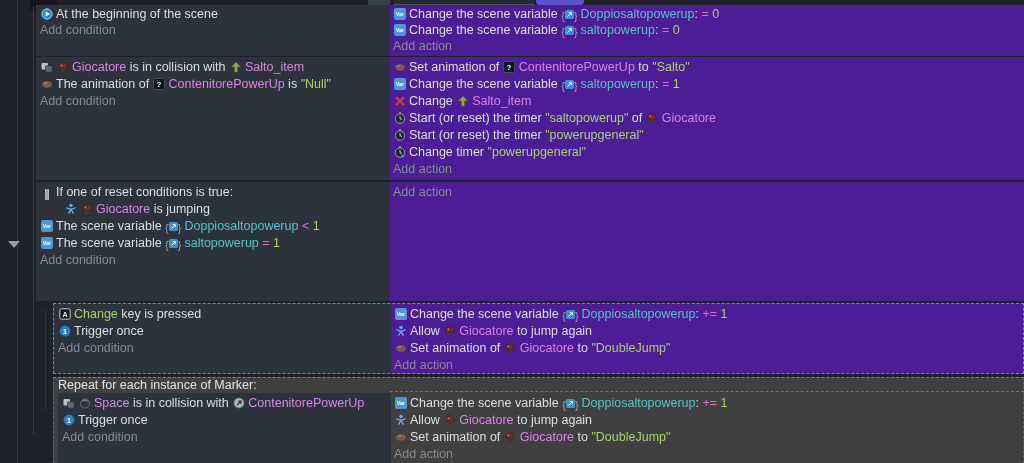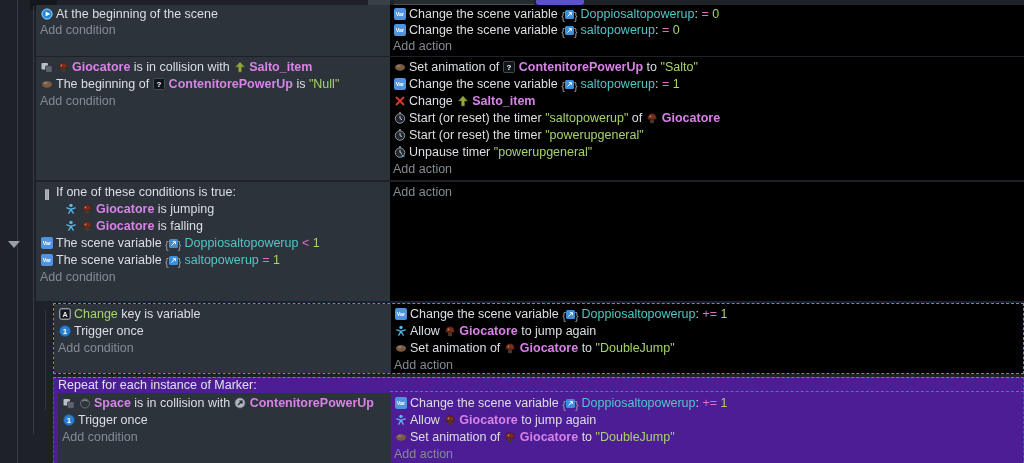--- a/index.html
+++ b/index.html
@@ -12,45 +12,45 @@
   }
   .canvas{position:absolute;inset:0}
   .vline{position:absolute;width:1px;background:#363c45}
   .caret{position:absolute;width:0;height:0;border-left:6px solid transparent;
          border-right:6px solid transparent;border-top:7px solid #98a0a8;cursor:pointer}
   .fragA{position:absolute;left:30px;top:0;width:27px;height:10px;background:#14171c}
   .fragB{position:absolute;left:368px;top:0;width:22px;height:5px;background:#3a4047}
   .fragC{position:absolute;left:394px;top:0;width:140px;height:4px;background:#262b32;border-bottom:1px solid #4a515a}
   .fragD{position:absolute;left:536px;top:0;width:48px;height:5px;background:#5b51c9;border-radius:0 0 3px 3px}
 
-  .event{position:absolute;display:flex;overflow:hidden;background:#000000;box-sizing:border-box}
+  .event{position:absolute;display:flex;overflow:hidden;background:#4c1d95;box-sizing:border-box}
   .cond{background:#2d333b;flex:0 0 auto;padding-top:2px;overflow:hidden}
   .act{flex:1 1 auto;padding-top:2px;overflow:hidden}
   .row{height:17px;line-height:17px;white-space:nowrap;padding-left:4px;color:#dcdfe3;cursor:default}
   .act .row{padding-left:3px}
   .row.ind{padding-left:28px}
   .row.link{color:#858b94}
   .compact .row{height:16px;line-height:16px}
   .compact .cond,.compact .act{padding-top:1px}
 
   .tp{color:#dcdfe3}
-  .to{color:#d783e6;font-weight:bold}
+  .to{color:#d783e6;font-weight:normal}
   .tg{color:#a5d46a}
   .tv{color:#52c5c5}
   .tops{color:#e06ec2}
   .tn{color:#a5d46a}
 
   .ic{display:inline-block;width:13px;height:12px;margin-right:3px;vertical-align:-2px;text-align:center}
   .ic svg{display:inline-block;vertical-align:top}
   .icw{width:auto}
   .vbb{color:#98a0a8;font-size:11px}
   .oric{color:#e8ebee;font-weight:bold;font-size:11px;letter-spacing:-1px}
 
   .sel{border:1px dashed #2f9fd6}
-  .ev-repeat{display:block;background:#4c1d95;border-top:1px dashed #2f9fd6;border-left:1px dashed rgba(47,159,214,.45);border-right:1px dashed rgba(47,159,214,.45)}
+  .ev-repeat{display:block;background:#404040;border-top:1px dashed #2f9fd6;border-left:1px dashed rgba(47,159,214,.45);border-right:1px dashed rgba(47,159,214,.45)}
   .ev-header{height:15px;line-height:15px;padding-left:4px;color:#dfe3e7;white-space:nowrap}
   .ev-inner{position:absolute;top:15px;left:4px;right:0;bottom:0;display:flex}
   .ev-inner .cond{width:333px}
   .dash-a{position:absolute;left:390px;top:391px;width:634px;height:0;border-top:1px dashed rgba(47,159,214,.75)}
 </style>
 </head>
 <body>
 
 <div class="canvas">
 
@@ -100,21 +100,21 @@
             </svg></span><span class="ic"><svg width="12" height="12" viewBox="0 0 12 12">
               <path d="M1.8 7.2 Q1.8 1.8 6 1.8 Q10.2 1.8 10.2 7.2 Z" fill="#7c2d1e" stroke="#3c1a12" stroke-width="0.6"></path>
               <rect x="4" y="7.2" width="4" height="4" rx="1" fill="#4a372b"></rect>
               <circle cx="4.4" cy="4.4" r="0.8" fill="#c88a6a"></circle>
             </svg></span><span class="to">Giocatore</span><span class="tp"> is in collision with </span><span class="ic"><svg width="12" height="12" viewBox="0 0 12 12">
               <path d="M6 1 L10.5 6 L7.5 6 L7.5 11 L4.5 11 L4.5 6 L1.5 6 Z" fill="#97a53e" stroke="#5c6a22" stroke-width="0.6"></path>
             </svg></span><span class="to">Salto_item</span></div>
         <div class="row"><span class="ic"><svg width="12" height="12" viewBox="0 0 12 12">
               <ellipse cx="6" cy="6.3" rx="5" ry="3.4" fill="#7a5a44"></ellipse>
               <ellipse cx="4.6" cy="5.2" rx="2" ry="1.1" fill="#9a7a5e"></ellipse>
-            </svg></span><span class="tp">The beginning of </span><span class="ic"><svg width="12" height="12" viewBox="0 0 12 12">
+            </svg></span><span class="tp">The animation of </span><span class="ic"><svg width="12" height="12" viewBox="0 0 12 12">
               <rect x="0.5" y="0.5" width="11" height="11" rx="1" fill="#10151c" stroke="#4a525c" stroke-width="0.9"></rect>
               <text x="6" y="9" font-size="8" font-weight="bold" fill="#fff" text-anchor="middle" font-family="sans-serif">?</text>
             </svg></span><span class="to">ContenitorePowerUp</span><span class="tp"> is </span><span class="tg">"Null"</span></div>
         <div class="row link">Add condition</div>
       </div>
     <div class="act">
         <div class="row"><span class="ic"><svg width="12" height="12" viewBox="0 0 12 12">
               <ellipse cx="6" cy="6.3" rx="5" ry="3.4" fill="#7a5a44"></ellipse>
               <ellipse cx="4.6" cy="5.2" rx="2" ry="1.1" fill="#9a7a5e"></ellipse>
             </svg></span><span class="tp">Set animation of </span><span class="ic"><svg width="12" height="12" viewBox="0 0 12 12">
@@ -145,52 +145,40 @@
         <div class="row"><span class="ic"><svg width="12" height="12" viewBox="0 0 12 12">
               <rect x="4.9" y="0.2" width="2.2" height="1.6" rx="0.4" fill="#98a0a8"></rect>
               <circle cx="6" cy="6.6" r="4.7" fill="#23282e" stroke="#98a0a8" stroke-width="0.9"></circle>
               <path d="M6 6.6 L6 3.9 M6 6.6 L8 7.6" stroke="#d5dade" stroke-width="0.9"></path>
             </svg></span><span class="tp">Start (or reset) the timer </span><span class="tg">"powerupgeneral"</span></div>
         <div class="row"><span class="ic"><svg width="12" height="12" viewBox="0 0 12 12">
               <rect x="4.9" y="0.2" width="2.2" height="1.6" rx="0.4" fill="#98a0a8"></rect>
               <circle cx="6" cy="6.6" r="4.7" fill="#23282e" stroke="#98a0a8" stroke-width="0.9"></circle>
               <path d="M6 6.6 L6 3.9 M6 6.6 L8 7.6" stroke="#d5dade" stroke-width="0.9"></path>
               <path d="M7.4 8.2 L11.2 9.9 L8.1 11.6 Z" fill="#4fa3e0"></path>
-            </svg></span><span class="tp">Unpause timer </span><span class="tg">"powerupgeneral"</span></div>
+            </svg></span><span class="tp">Change timer </span><span class="tg">"powerupgeneral"</span></div>
         <div class="row link">Add action</div>
       </div>
   </div>
 
   <div class="event" id="ev2" style="left:36px;top:182px;width:988px;height:119px">
     <div class="cond" style="width:354px">
-        <div class="row"><span class="ic"><span class="oric">∥</span></span><span class="tp">If one of these conditions is true:</span></div>
+        <div class="row"><span class="ic"><span class="oric">∥</span></span><span class="tp">If one of reset conditions is true:</span></div>
         <div class="row ind"><span class="ic"><svg width="12" height="12" viewBox="0 0 12 12">
               <circle cx="6" cy="2.4" r="1.7" fill="#58b8ea"></circle>
               <g stroke="#58b8ea" stroke-width="1.3" fill="none" stroke-linecap="round">
                 <path d="M1.8 4.8 L6 6.4 L10.2 4.8"></path>
                 <path d="M6 6.4 L3.8 10.2"></path>
                 <path d="M6 6.4 L8.2 10.2"></path>
               </g>
             </svg></span><span class="ic"><svg width="12" height="12" viewBox="0 0 12 12">
               <path d="M1.8 7.2 Q1.8 1.8 6 1.8 Q10.2 1.8 10.2 7.2 Z" fill="#7c2d1e" stroke="#3c1a12" stroke-width="0.6"></path>
               <rect x="4" y="7.2" width="4" height="4" rx="1" fill="#4a372b"></rect>
               <circle cx="4.4" cy="4.4" r="0.8" fill="#c88a6a"></circle>
             </svg></span><span class="to">Giocatore</span><span class="tp"> is jumping</span></div>
-        <div class="row ind"><span class="ic"><svg width="12" height="12" viewBox="0 0 12 12">
-              <circle cx="6" cy="2.4" r="1.7" fill="#58b8ea"></circle>
-              <g stroke="#58b8ea" stroke-width="1.3" fill="none" stroke-linecap="round">
-                <path d="M1.8 4.8 L6 6.4 L10.2 4.8"></path>
-                <path d="M6 6.4 L3.8 10.2"></path>
-                <path d="M6 6.4 L8.2 10.2"></path>
-              </g>
-            </svg></span><span class="ic"><svg width="12" height="12" viewBox="0 0 12 12">
-              <path d="M1.8 7.2 Q1.8 1.8 6 1.8 Q10.2 1.8 10.2 7.2 Z" fill="#7c2d1e" stroke="#3c1a12" stroke-width="0.6"></path>
-              <rect x="4" y="7.2" width="4" height="4" rx="1" fill="#4a372b"></rect>
-              <circle cx="4.4" cy="4.4" r="0.8" fill="#c88a6a"></circle>
-            </svg></span><span class="to">Giocatore</span><span class="tp"> is falling</span></div>
         <div class="row"><span class="ic"><svg width="12" height="12" viewBox="0 0 12 12">
               <rect width="12" height="12" rx="2" fill="#4f94dd"></rect>
               <text x="6" y="8.4" font-size="5.4" fill="#fff" text-anchor="middle" font-family="sans-serif" font-weight="bold">Var</text>
             </svg></span><span class="tp">The scene variable </span><span class="ic icw"><span class="vbb">{</span><svg width="9" height="9" viewBox="0 0 9 9" style="vertical-align:1px">
               <rect width="9" height="9" rx="1.5" fill="#3d8fd8"></rect>
               <path d="M2.5 6.5 L6.3 2.7 M3.8 2.7 H6.3 V5.2" stroke="#fff" stroke-width="1" fill="none"></path>
             </svg><span class="vbb">}</span></span><span class="tv">Doppiosaltopowerup</span><span class="tp"> </span><span class="tops">&lt;</span><span class="tn"> 1</span></div>
         <div class="row"><span class="ic"><svg width="12" height="12" viewBox="0 0 12 12">
               <rect width="12" height="12" rx="2" fill="#4f94dd"></rect>
               <text x="6" y="8.4" font-size="5.4" fill="#fff" text-anchor="middle" font-family="sans-serif" font-weight="bold">Var</text>
@@ -203,21 +191,21 @@
     <div class="act">
         <div class="row link">Add action</div>
       </div>
   </div>
 
   <div class="event sel" id="ev3" style="left:53px;top:303px;width:971px;height:71px">
     <div class="cond" style="width:337px">
         <div class="row"><span class="ic"><svg width="12" height="12" viewBox="0 0 12 12">
               <rect x="0.8" y="0.8" width="10.4" height="10.4" rx="1.5" fill="#14181d" stroke="#c2c9d0" stroke-width="1"></rect>
               <text x="6" y="8.9" font-size="7.2" font-weight="bold" fill="#e8ecf0" text-anchor="middle" font-family="sans-serif">A</text>
-            </svg></span><span class="tg">Change</span><span class="tp"> key is variable</span></div>
+            </svg></span><span class="tg">Change</span><span class="tp"> key is pressed</span></div>
         <div class="row"><span class="ic"><svg width="12" height="12" viewBox="0 0 12 12">
               <circle cx="6" cy="6" r="5.5" fill="#2b7fd0" stroke="#0f4f8e" stroke-width="0.8"></circle>
               <text x="6" y="8.9" font-size="8" font-weight="bold" fill="#fff" text-anchor="middle" font-family="sans-serif">1</text>
             </svg></span><span class="tp">Trigger once</span></div>
         <div class="row link">Add condition</div>
       </div>
     <div class="act">
         <div class="row"><span class="ic"><svg width="12" height="12" viewBox="0 0 12 12">
               <rect width="12" height="12" rx="2" fill="#4f94dd"></rect>
               <text x="6" y="8.4" font-size="5.4" fill="#fff" text-anchor="middle" font-family="sans-serif" font-weight="bold">Var</text>

